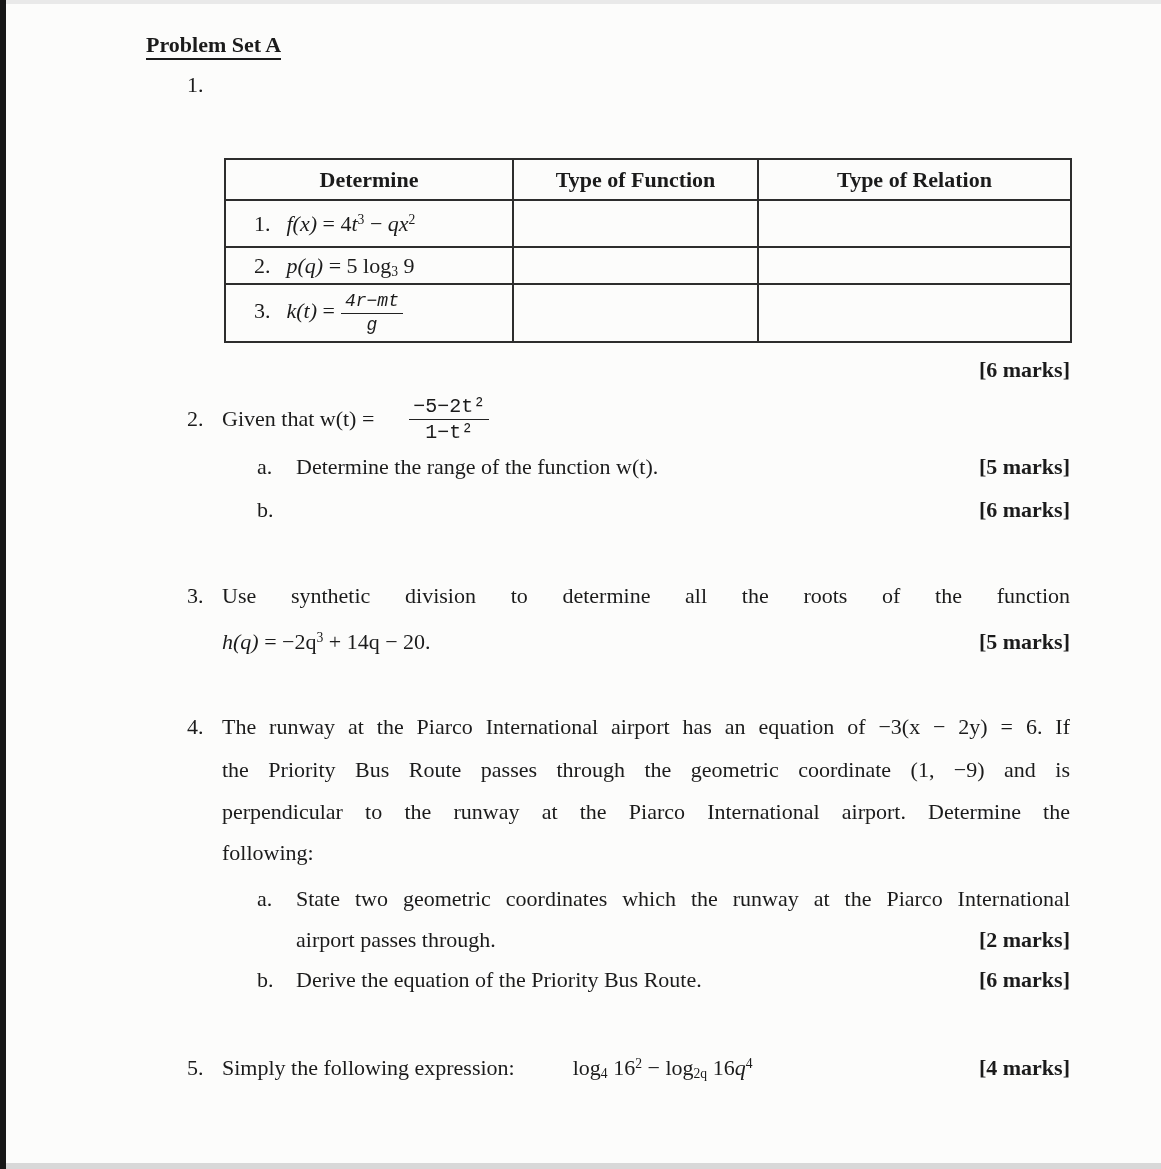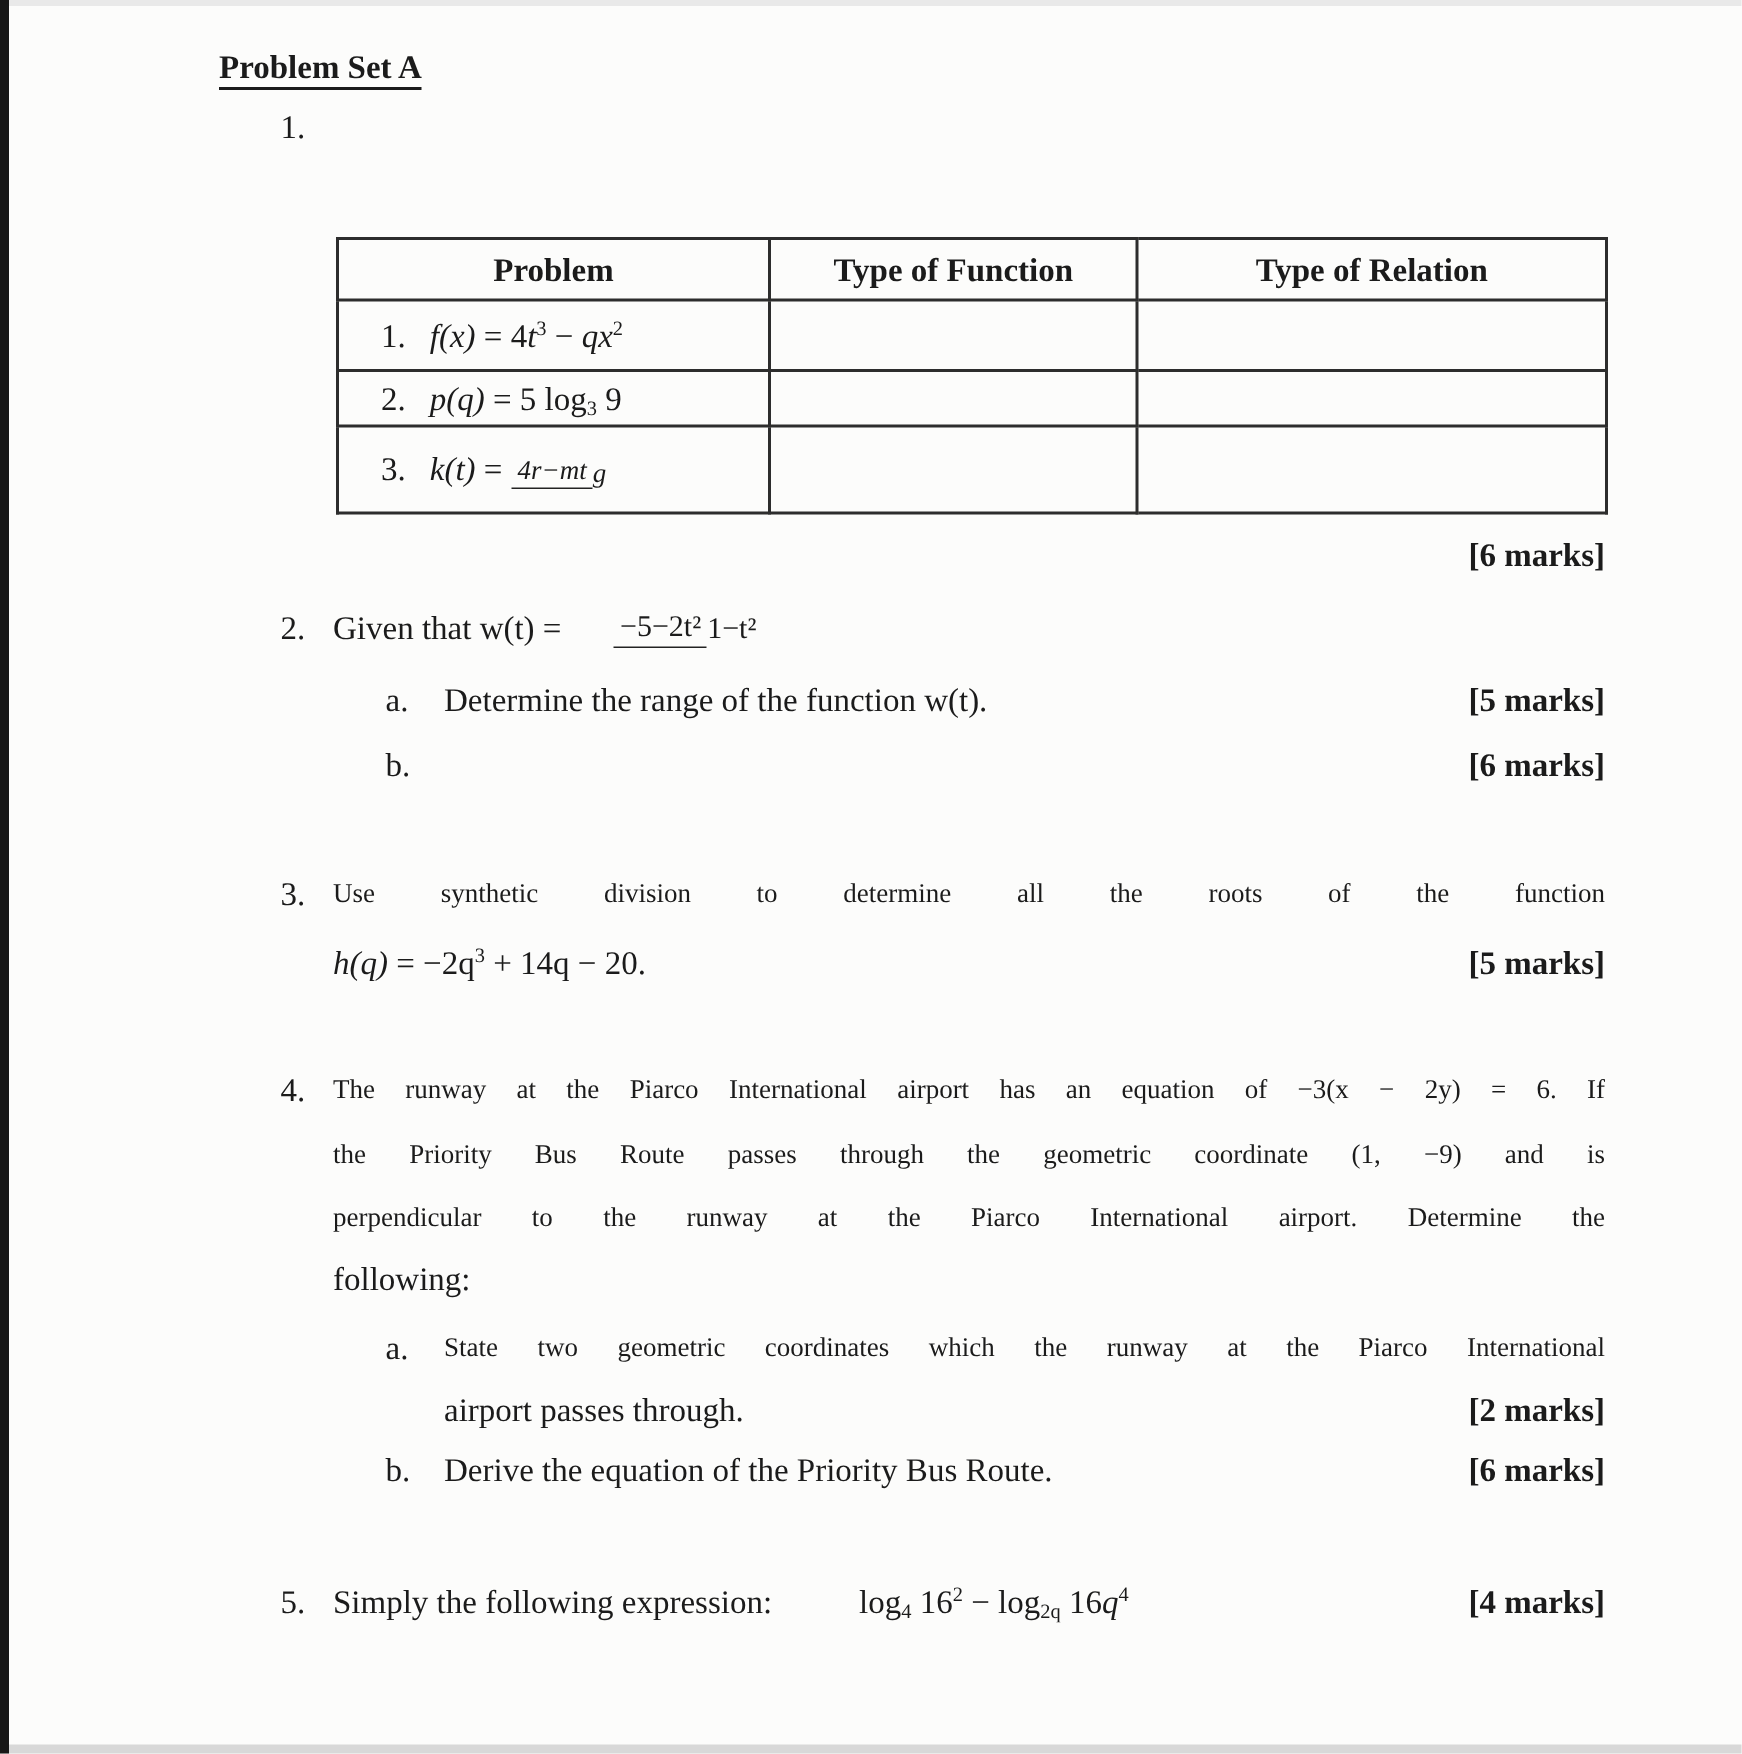--- a/index.html
+++ b/index.html
@@ -24,43 +24,43 @@
 
   .row { position:absolute; display:flex; align-items:baseline; font-size:22px; line-height:30px; }
   .qnum { flex:0 0 35px; }
   .smark { flex:0 0 39px; }
   .marksr { margin-left:auto; font-weight:bold; }
   .marks-abs { position:absolute; right:91px; font-size:22px; font-weight:bold; line-height:30px; }
   .absnum { position:absolute; left:187px; font-size:22px; line-height:31px; }
   .submark-abs { position:absolute; left:257px; font-size:22px; line-height:31px; }
 
   .jline {
-    position:absolute; font-size:18px; line-height:31px; height:31px;
+    position:absolute; font-size:22px; line-height:31px; height:31px;
     overflow:hidden; text-align:justify;
   }
   .jline::after { content:""; display:inline-block; width:100%; height:0; }
 
   
   .qtable {
     position:absolute; left:224px; top:158px; width:846px;
     border-collapse:collapse; table-layout:fixed; font-size:22px;
   }
   .qtable th, .qtable td { border:2px solid #2d2d2d; }
   .qtable th { font-weight:bold; text-align:center; height:41px; }
   .qtable td { vertical-align:middle; }
   .qtable td.fcell { padding-left:28px; }
   .cell-num { margin-right:16px; }
 
   sup { font-size:0.62em; line-height:0; vertical-align:0.55em; }
   sub { font-size:0.62em; line-height:0; vertical-align:-0.25em; }
   i { font-style:italic; }
 
   .frac {
-    display:inline-flex; flex-direction:row; align-items:center;
-    vertical-align:middle; line-height:1.15; margin-left:8px;
+    display:inline-flex; flex-direction:column; align-items:center;
+    vertical-align:middle; line-height:1.15; margin-left:8px;font-family:Liberation Mono, monospace;
   }
   .frac .fn { border-bottom:1.5px solid #222; padding:0 4px 1px; }
   .frac .fd { padding-top:1px; }
   .frac-sm { font-size:20px;margin-left:35px; }
   .frac-tbl { font-size:18px; font-style:italic; margin-left:6px; }
 
   .q2row { position:absolute; left:187px; top:391px; height:56px; display:flex; align-items:center; font-size:22px; }
   .q2row .qnum { flex:0 0 35px; }
 
   .q5expr { margin-left:58px; white-space:nowrap; }
@@ -81,21 +81,21 @@
 </div>
 
 <table class="qtable">
   <colgroup>
     <col style="width:288px">
       <col style="width:245px">
       <col style="width:313px">
   </colgroup>
   <thead>
     <tr>
-      <th>Problem</th>
+      <th>Determine</th>
       <th>Type of Function</th>
       <th>Type of Relation</th>
     </tr>
   </thead>
   <tbody>
     <tr style="height:47px;">
       <td class="fcell">
         <span class="cell-num">1.</span><i>f(x)</i><span> = 4</span><i>t</i><sup>3</sup><span> − </span><i>qx</i><sup>2</sup>
       </td>
       <td></td>

